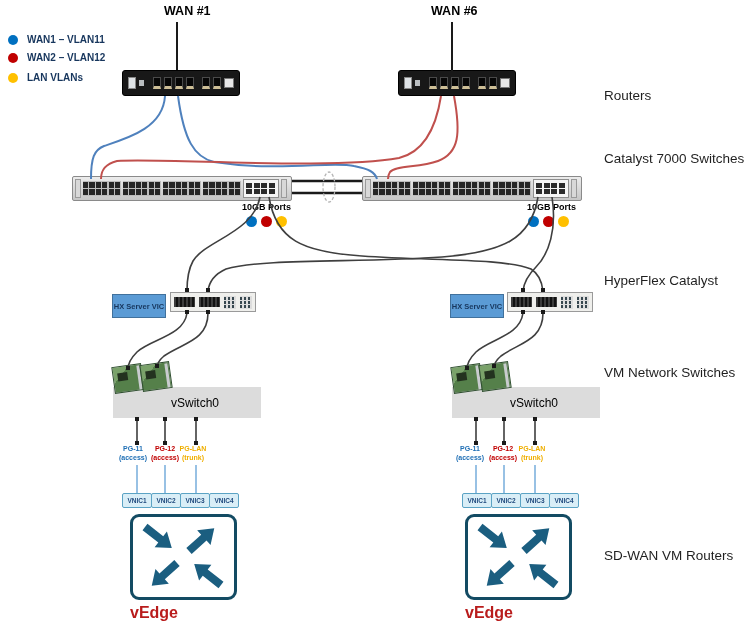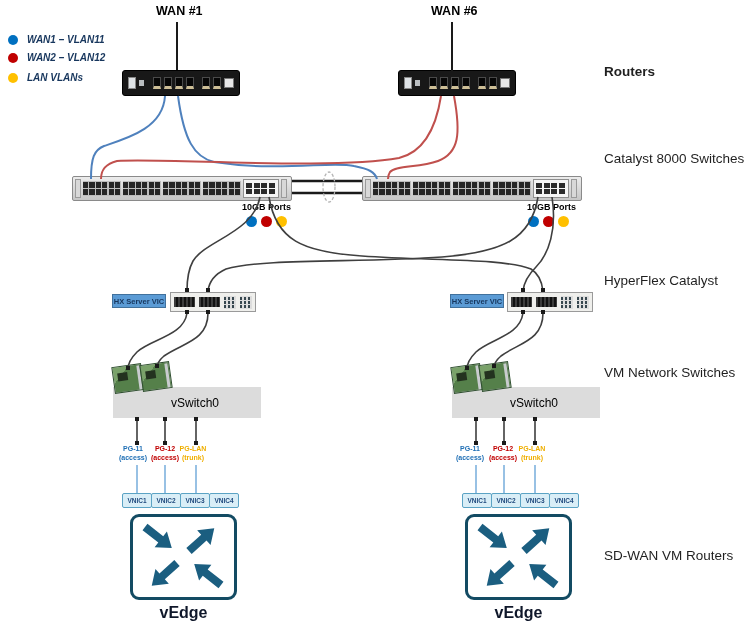--- a/index.html
+++ b/index.html
@@ -1,21 +1,21 @@
 <!DOCTYPE html>
 <html><head>
 <meta charset="utf-8">
 <style>
   html,body{margin:0;padding:0;background:#fff;}
   #canvas{position:relative;width:756px;height:639px;background:#fff;overflow:hidden;
           font-family:"Liberation Sans", sans-serif;color:#1a1a1a;}
   svg.overlay{position:absolute;left:0;top:0;z-index:6;pointer-events:none;}
 
   
-  .legend-row{position:absolute;left:8px;display:flex;align-items:center;gap:9px;font-style:italic;}
+  .legend-row{position:absolute;left:8px;display:flex;align-items:center;gap:9px;}
   .dot{width:10px;height:10px;border-radius:50%;display:inline-block;}
   .dot-blue{background:#0070C0;} .dot-red{background:#C00000;} .dot-yellow{background:#FFC000;}
   .legend-label{font-size:10px;font-weight:bold;color:#17365D;white-space:nowrap;}
 
   
   .wan-label{position:absolute;font-size:12.5px;font-weight:bold;color:#000;}
   .row-label{position:absolute;left:604px;font-size:13.5px;color:#1f1f1f;white-space:nowrap;}
 
   
   .router{position:absolute;width:118px;height:26px;background:#181818;border:1px solid #000;
@@ -46,21 +46,21 @@
 
   
   .vic{position:absolute;width:86px;height:20px;background:#efefec;border:1px solid #9a9a9a;
        display:flex;align-items:center;gap:4px;padding:0 3px;box-sizing:border-box;z-index:3;}
   .vicport{width:25px;height:10px;background:#111;
            background-image:repeating-linear-gradient(90deg,#3c3c3c 0 2px,#111 2px 4px);}
   .vicgrid{width:14px;height:13px;
      background-image:
        linear-gradient(#ddd 0 1px,rgba(0,0,0,0) 1px 4px,#ddd 4px 5px,rgba(0,0,0,0) 5px 8px,#ddd 8px 9px,rgba(0,0,0,0) 9px 12px,#ddd 12px 14px),
        repeating-linear-gradient(90deg,#37474f 0 2.4px,#ddd 2.4px 4px);}
-  .vic-label{position:absolute;width:54px;height:14px;background:#5B9BD5;border:1px solid #41719C;
+  .vic-label{position:absolute;width:54px;height:24px;background:#5B9BD5;border:1px solid #41719C;
              color:#17365D;font-size:7.5px;font-weight:bold;display:flex;align-items:center;
              justify-content:center;box-sizing:border-box;white-space:nowrap;z-index:3;}
 
   
   .vswitch{position:absolute;width:148px;height:31px;background:#DCDCDC;z-index:2;
            display:flex;align-items:center;justify-content:center;padding-left:16px;box-sizing:border-box;}
   .vswitch-text{font-size:12px;color:#000;}
   .nic{position:absolute;width:30px;height:27px;background:linear-gradient(135deg,#7aa26a 0 30%,#55804a 30% 100%);
        border:1px solid #2f4f2f;transform:rotate(-8deg);z-index:3;box-sizing:border-box;}
   .nic::before{content:"";position:absolute;left:4px;top:6px;width:10px;height:8px;background:#23321f;}
@@ -72,45 +72,45 @@
 
   
   .vnic-row{position:absolute;display:flex;z-index:4;}
   .vnic{width:30px;height:15px;background:#D9EEF7;border:1px solid #5BA3C4;margin-right:-1px;
         display:flex;align-items:center;justify-content:center;font-size:6.5px;font-weight:bold;
         color:#1F497D;box-sizing:border-box;border-radius:2px;}
 
   
   .vedge{position:absolute;width:107px;height:86px;background:#fff;border:3px solid #134B63;
          border-radius:9px;box-sizing:border-box;z-index:3;}
-  .vedge-label{position:absolute;width:107px;text-align:center;font-size:16px;font-weight:bold;color:#0f172a;z-index:4;}
+  .vedge-label{position:absolute;width:107px;text-align:left;font-size:16px;font-weight:bold;color:#b91c1c;z-index:4;}
 </style>
 </head>
 <body>
 
 <div id="canvas">
 
   <div class="legend-row" style="top:34px;">
     <span class="dot dot-blue"></span>
     <span class="legend-label">WAN1 – VLAN11</span>
   </div>
   <div class="legend-row" style="top:52px;align-items:flex-end;">
     <span class="dot dot-red"></span>
     <span class="legend-label">WAN2 – VLAN12</span>
   </div>
   <div class="legend-row" style="top:72px;">
     <span class="dot dot-yellow"></span>
     <span class="legend-label">LAN VLANs</span>
   </div>
 
-  <div class="wan-label" style="left:156px;top:4px;">WAN #1</div>
+  <div class="wan-label" style="left:164px;top:4px;">WAN #1</div>
   <div class="wan-label" style="left:431px;top:4px;">WAN #6</div>
 
-  <div class="row-label" style="top:64px;font-weight:bold;">Routers</div>
-  <div class="row-label" style="top:151px;">Catalyst 8000 Switches</div>
+  <div class="row-label" style="top:88px;">Routers</div>
+  <div class="row-label" style="top:151px;">Catalyst 7000 Switches</div>
   <div class="row-label" style="top:273px;">HyperFlex Catalyst</div>
   <div class="row-label" style="top:548px;">SD-WAN VM Routers</div>
   <div class="row-label" style="top:365px;">VM Network Switches</div>
 
   <div class="router" style="left:122px;top:70px;">
     <div class="rport plain"></div>
     <div class="rchip"></div>
     <div class="rgap"></div>
     <div class="rport"></div>
     <div class="rport"></div>

